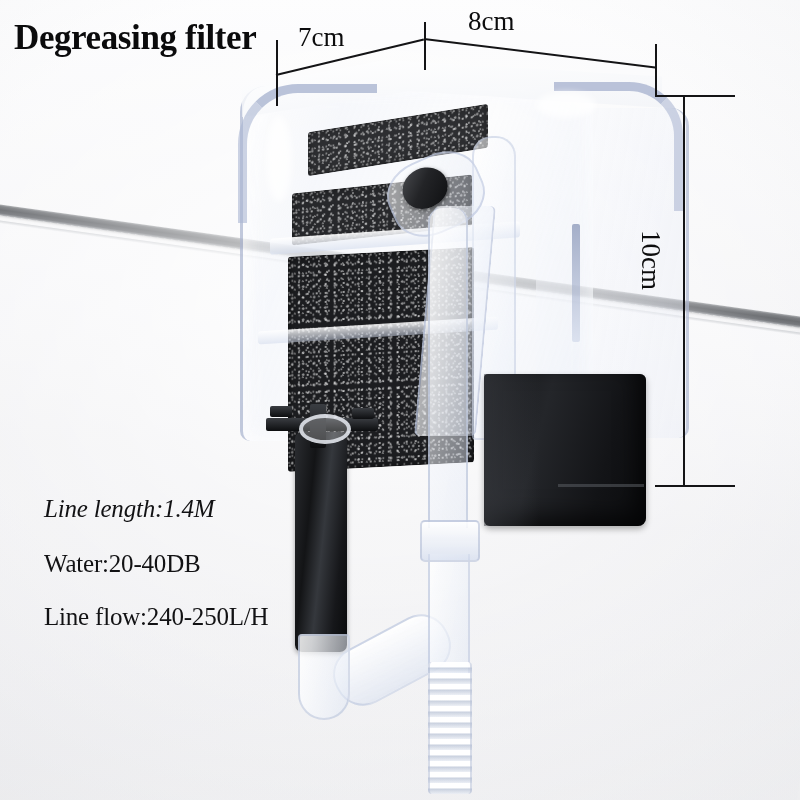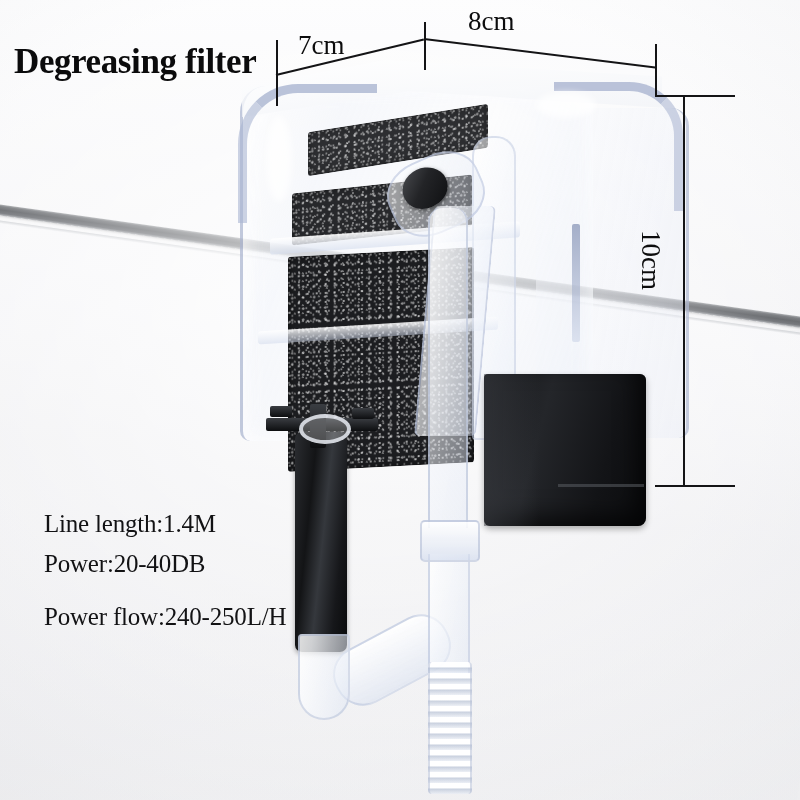--- a/index.html
+++ b/index.html
@@ -72,43 +72,42 @@
 
   
   .title {
     position: absolute;
     left: 14px; top: 18px;
     font-size: 35px;
     font-weight: 700;
     color: #0b0b0c;
     letter-spacing: -0.4px;
     white-space: nowrap;
-    margin-top: 24px;
   }
   .spec {
     position: absolute;
     left: 44px;
     font-size: 25px;
     color: #121214;
     white-space: nowrap;
     letter-spacing: -0.2px;
   }
   .spec.s0 { top: 442px; }
-  .spec.s1 { top: 510px; }
+  .spec.s1 { top: 495px; font-style: italic; }
   .spec.s2 { top: 550px; }
   .spec.s3 { top: 603px; }
 
   
   .dim-label {
     position: absolute;
     font-size: 27px;
     color: #0c0c0d;
     white-space: nowrap;
   }
-  .dim-7 { left: 298px; top: 22px; margin-top: 8px; }
+  .dim-7 { left: 298px; top: 22px; }
   .dim-8 { left: 468px; top: 6px; }
   .dim-10 {
     left: 666px; top: 230px;
     transform: rotate(90deg);
     transform-origin: left top;
   }
   .dline {
     position: absolute;
     background: #141416;
   }
@@ -429,16 +428,16 @@
 
   <div class="dline" style="left:655px; top:44px; width:2px; height:52px;"></div>
   <div class="dline" style="left:655px; top:95px; width:80px; height:1.5px;"></div>
   <div class="dline" style="left:683px; top:95px; width:2px; height:390px;"></div>
   <div class="dline" style="left:655px; top:485px; width:80px; height:1.5px;"></div>
   <div class="dim-label dim-10">10cm</div>
 
   <div class="title">Degreasing filter</div>
 
   <div class="spec s1">Line length:1.4M</div>
-  <div class="spec s2">Power:20-40DB</div>
-  <div class="spec s3">Power flow:240-250L/H</div>
+  <div class="spec s2">Water:20-40DB</div>
+  <div class="spec s3">Line flow:240-250L/H</div>
 
 </div>
 
 </body></html>

